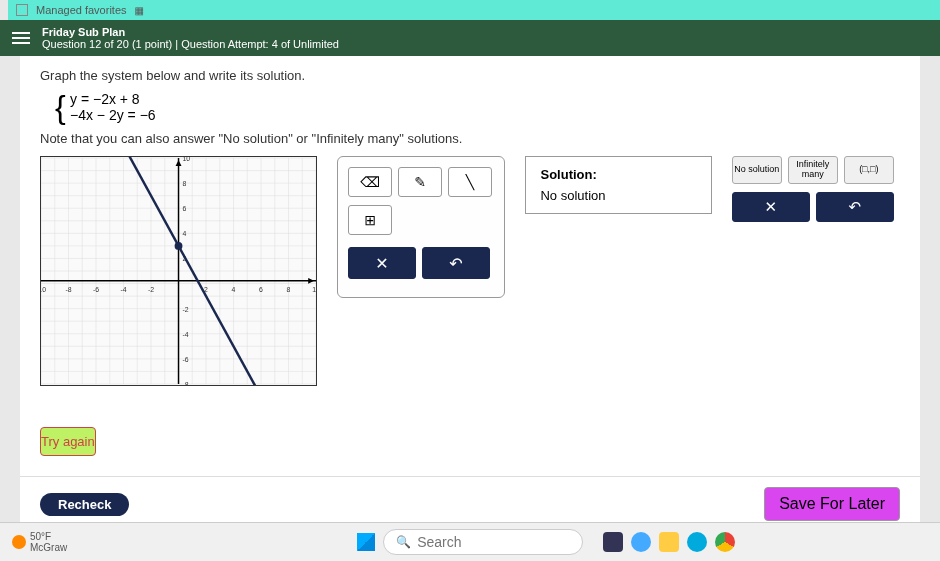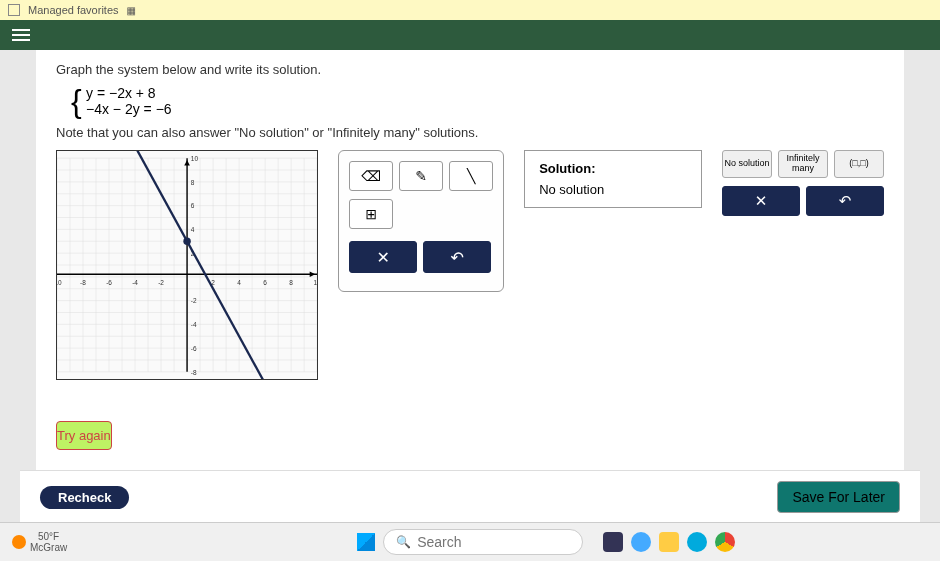--- a/index.html
+++ b/index.html
@@ -1,27 +1,27 @@
 <!DOCTYPE html>
 <html><head>
   <meta charset="utf-8">
   <style>
     * { margin: 0; padding: 0; box-sizing: border-box; font-family: Arial, sans-serif; }
     body { background: #e8e8e8; width: 940px; height: 561px; overflow: hidden; position: relative; }
     
-    .top-bar { background: #fef9c3; padding: 4px 8px; font-size: 11px; color: #555; display: flex; align-items: center; gap: 8px; }
+    .top-bar { background: #5eead4; padding: 4px 8px; font-size: 11px; color: #555; display: flex; align-items: center; gap: 8px; margin-left: 8px; }
     .top-bar-icon { width: 12px; height: 12px; border: 1px solid #888; }
     
     .header-bar { background: #2d5a3d; color: #fff; padding: 6px 12px; display: flex; align-items: center; gap: 12px; }
     .menu-icon { cursor: pointer; }
     .menu-icon div { width: 18px; height: 2px; background: #fff; margin: 3px 0; }
     .header-text { font-size: 11px; }
     .header-text .title { font-weight: bold; }
     
-    .content { background: #fff; margin: 0 36px; padding: 12px 20px; min-height: 420px; position: relative; }
+    .content { background: #fff; margin: 0 20px; padding: 12px 20px; min-height: 420px; position: relative; }
     .instruction { font-size: 13px; color: #333; margin-bottom: 8px; }
     .equations { margin-left: 30px; margin-bottom: 8px; font-size: 14px; position: relative; }
     .brace { position: absolute; left: -15px; top: -2px; font-size: 32px; }
     .note { font-size: 13px; color: #333; margin-bottom: 10px; }
     
     .work-area { display: flex; gap: 20px; align-items: flex-start; }
     
     .graph-container { border: 1px solid #333; width: 280px; height: 230px; position: relative; background: #fafafa; }
     .graph-svg { width: 100%; height: 100%; }
     
@@ -35,47 +35,51 @@
     
     .answer-panel { width: 170px; }
     .answer-row { display: flex; gap: 6px; margin-bottom: 8px; }
     .answer-btn { width: 50px; height: 28px; border: 1px solid #aaa; border-radius: 3px; background: #f0f0f0; display: flex; align-items: center; justify-content: center; cursor: pointer; font-size: 9px; text-align: center; line-height: 1.1; }
     .answer-btn.dark { background: #1a2850; color: #fff; border-color: #1a2850; width: 78px; height: 30px; font-size: 15px; }
     
     .try-again { position: absolute; left: 20px; bottom: 20px; border: 1.5px solid #c44; color: #c44; background: #bef264; padding: 6px 0; border-radius: 4px; font-size: 13px; cursor: pointer; }
     
     .bottom-bar { background: #fff; margin: 0 20px; padding: 10px 20px; display: flex; justify-content: space-between; align-items: center; border-top: 1px solid #ddd; }
     .recheck-btn { background: #1a2850; color: #fff; border: none; padding: 4px 18px; border-radius: 16px; font-size: 13px; font-weight: bold; cursor: pointer; }
-    .save-later-btn { background: #0f766e; border: 1px solid #999; padding: 7px 14px; border-radius: 4px; font-size: 14px; cursor: pointer; }
+    .save-later-btn { background: #d946ef; border: 1px solid #999; padding: 7px 14px; border-radius: 4px; font-size: 16px; cursor: pointer; }
     
     .copyright { background: #1a2850; color: #fff; margin: 0 20px; padding: 4px 20px; text-align: right; font-size: 10px; }
     .copyright a { color: #aad; }
     
     .taskbar { position: absolute; bottom: 0; left: 0; right: 0; background: #f0f0f0; padding: 6px 12px; display: flex; align-items: center; gap: 10px; border-top: 1px solid #ccc; }
-    .weather { font-size: 10px; color: #555; display: flex; align-items: center; gap: 4px; text-align: center; }
+    .weather { font-size: 10px; color: #555; display: flex; align-items: center; gap: 4px; }
     .weather-icon { width: 14px; height: 14px; background: #f80; border-radius: 50%; }
     .search-box { margin-left: auto; background: #fff; border: 1px solid #ccc; border-radius: 14px; padding: 4px 12px; display: flex; align-items: center; gap: 6px; width: 200px; font-size: 12px; }
     .tray-icons { display: flex; gap: 8px; margin-left: 10px; }
     .tray-icon { width: 20px; height: 20px; border-radius: 4px; }
   </style>
 </head>
 <body>
 
 <div class="top-bar">
   <span class="top-bar-icon"></span>
   <span>Managed favorites</span>
   <span style="font-size:10px;">▦</span>
 </div>
 
 <div class="header-bar">
   <div class="menu-icon">
       <div></div>
       <div></div>
       <div></div>
     </div>
+  <div class="header-text">
+    <div class="title">Friday Sub Plan</div>
+    <div>Question 12 of 20 (1 point) | Question Attempt: 4 of Unlimited</div>
+  </div>
 </div>
 
 <div class="content">
   <div class="instruction">Graph the system below and write its solution.</div>
   <div class="equations">
     <span class="brace">{</span>
     <div>y = −2x + 8</div>
     <div>−4x − 2y = −6</div>
   </div>
   <div class="note">Note that you can also answer "No solution" or "Infinitely many" solutions.</div>

